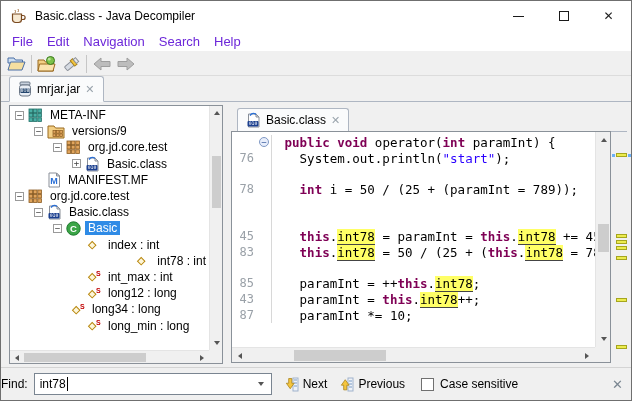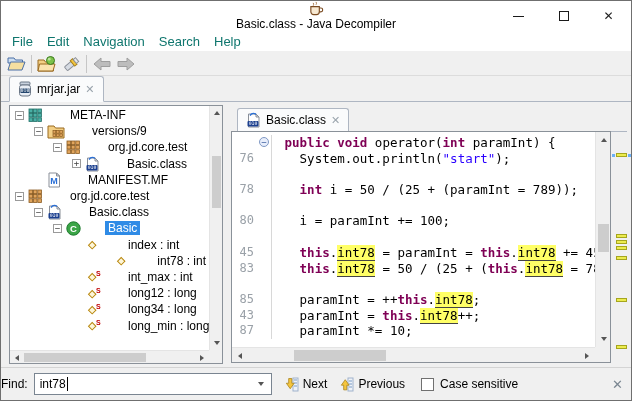--- a/index.html
+++ b/index.html
@@ -1,31 +1,31 @@
 <!DOCTYPE html>
 <html><head>
 <meta charset="utf-8">
 <style>
   * { margin:0; padding:0; box-sizing:border-box; }
   html,body { width:632px; height:401px; font-family:"Liberation Sans", sans-serif; }
   .window { position:relative; width:632px; height:401px; background:#f0f0f0; border:1px solid #6f6f6f; overflow:hidden; }
 
   
-  .titlebar { position:absolute; top:0; left:0; right:0; height:30px; background:#ffffff; display:flex; align-items:center;flex-direction:column; }
+  .titlebar { position:absolute; top:0; left:0; right:0; height:30px; background:#ffffff; display:flex; align-items:center; }
   .app-icon { margin:0 8px 0 9px; width:17px; height:17px; }
   .title-text { font-size:12px; color:#000; }
   .win-controls { position:absolute; right:0; top:0; height:30px; display:flex; }
   .wc { width:45px; height:30px; display:flex; align-items:center; justify-content:center; }
   .wc-min-glyph { width:11px; height:1px; background:#1a1a1a; }
   .wc-max-glyph { width:10px; height:10px; border:1px solid #1a1a1a; }
   .wc-close-glyph { font-size:12px; color:#1a1a1a; line-height:1; }
 
   
   .menubar { position:absolute; top:30px; left:0; right:0; height:21px; background:#ffffff; display:flex; align-items:center; padding-left:4px; border-bottom:1px solid #f0f0f0; }
-  .menu-item { font-size:13px; color:#0f766e; padding:2px 7px; }
+  .menu-item { font-size:13px; color:#6d28d9; padding:2px 7px; }
 
   
   .toolbar { position:absolute; top:51px; left:0; right:0; height:24px; background:#f0f0f0; border-bottom:1px solid #dcdcdc; display:flex; align-items:center; padding-left:3px; }
   .tbtn { width:24px; height:22px; display:flex; align-items:center; justify-content:center; }
   .tsep { width:1px; height:18px; background:#c6c6c6; margin:0 3px; }
 
   
   .tabbar { position:absolute; top:75px; left:0; right:0; height:26px; background:#f0f0f0; border-bottom:1px solid #aeb6c2; }
   .tab { position:absolute; left:8px; bottom:-1px; height:26px; background:#fafbfc; border:1px solid #aeb6c2; border-bottom:1px solid #fafbfc; border-radius:3px 3px 0 0; display:flex; align-items:center; gap:5px; padding:0 8px; font-size:12px; }
   .tab-close { color:#9aa4ad; font-size:11px; }
@@ -33,21 +33,21 @@
   
   .content { position:absolute; top:101px; left:0; right:0; bottom:33px; background:#f0f0f0; }
 
   
   .tree-panel { position:absolute; left:8px; top:3px; width:214px; height:259px; background:#fff; border:1px solid #8a9199; }
   .tree-body { position:absolute; left:0; top:1px; right:13px; bottom:13px; overflow:hidden; }
   .tree-row { display:flex; align-items:center; height:16.2px; font-size:12px; white-space:nowrap; }
   .expander { width:9px; height:9px; border:1px solid #9a9a9a; background:#fff; color:#444; font-size:9px; line-height:7px; text-align:center; flex:none; margin-right:4px; font-family:"DejaVu Sans Mono", monospace; }
   .exp-spacer { width:13px; flex:none; }
   .ticon { flex:none; margin-right:4px; display:flex; align-items:center; }
-  .tlabel { padding:0 3px;margin-left:20px; }
+  .tlabel { padding:0 3px; }
   .tlabel.selected { background:#2f8be6; color:#fff; }
 
   
   .vscroll, .hscroll { position:absolute; background:#f0f0f0; }
   .sb-thumb { position:absolute; background:#cdcdcd; }
   .sb-btn { position:absolute; display:flex; align-items:center; justify-content:center; }
   .tri { width:0; height:0; border:3px solid transparent; }
   .tri.up { border-bottom:4px solid #555; margin-top:-2px; }
   .tri.down { border-top:4px solid #555; margin-bottom:-2px; }
   .tri.left { border-right:4px solid #555; margin-left:-2px; }
@@ -317,21 +317,21 @@
           <div class="tree-row" style="padding-left: 62px;">
             <span class="exp-spacer"></span>
             <span class="ticon">
               <svg width="16" height="13" viewBox="0 0 16 13">
                 <rect x="4.6" y="4.6" width="5.2" height="5.2" transform="rotate(45 7.2 7.2)" fill="#fdf6da" stroke="#b8860b"></rect>
                 <text x="11" y="6" font-size="7" font-weight="bold" fill="#c00000" font-family="Liberation Sans, sans-serif">S</text>
               </svg>
             </span>
             <span class="tlabel">long12 : long</span>
           </div>
-          <div class="tree-row" style="padding-left: 62px;">
+          <div class="tree-row" style="padding-left: 46px;">
             <span class="exp-spacer"></span>
             <span class="ticon">
               <svg width="16" height="13" viewBox="0 0 16 13">
                 <rect x="4.6" y="4.6" width="5.2" height="5.2" transform="rotate(45 7.2 7.2)" fill="#fdf6da" stroke="#b8860b"></rect>
                 <text x="11" y="6" font-size="7" font-weight="bold" fill="#c00000" font-family="Liberation Sans, sans-serif">S</text>
               </svg>
             </span>
             <span class="tlabel">long34 : long</span>
           </div>
           <div class="tree-row" style="padding-left: 62px;">
@@ -382,21 +382,20 @@
       </div>
     </div>
 
     <div class="code-panel">
       <div class="code-rows">
           <div class="code-row"><div class="gut"></div><div class="foldcol"><span class="fold-circle">−</span></div><div class="ctext"><span> </span><span class="kw">public</span><span> </span><span class="kw">void</span><span> operator(</span><span class="kw">int</span><span> paramInt) {</span></div></div>
           <div class="code-row"><div class="gut">76</div><div class="foldcol"></div><div class="ctext"><span>   System.out.println(</span><span class="str">"start"</span><span>);</span></div></div>
           <div class="code-row"><div class="gut"></div><div class="foldcol"></div><div class="ctext"></div></div>
           <div class="code-row"><div class="gut">78</div><div class="foldcol"></div><div class="ctext"><span>   </span><span class="kw">int</span><span> i = 50 / (25 + (paramInt = 789));</span></div></div>
           <div class="code-row"><div class="gut"></div><div class="foldcol"></div><div class="ctext"></div></div>
-          <div class="code-row"><div class="gut">80</div><div class="foldcol"></div><div class="ctext"><span>   i = paramInt += 100;</span></div></div>
           <div class="code-row"><div class="gut"></div><div class="foldcol"></div><div class="ctext"></div></div>
           <div class="code-row"><div class="gut">45</div><div class="foldcol"></div><div class="ctext"><span>   </span><span class="kw">this</span><span>.</span><span class="hl">int78</span><span> = paramInt = </span><span class="kw">this</span><span>.</span><span class="hl">int78</span><span> += 456</span></div></div>
           <div class="code-row"><div class="gut">83</div><div class="foldcol"></div><div class="ctext"><span>   </span><span class="kw">this</span><span>.</span><span class="hl">int78</span><span> = 50 / (25 + (</span><span class="kw">this</span><span>.</span><span class="hl">int78</span><span> = 789</span></div></div>
           <div class="code-row"><div class="gut"></div><div class="foldcol"></div><div class="ctext"></div></div>
           <div class="code-row"><div class="gut">85</div><div class="foldcol"></div><div class="ctext"><span>   paramInt = ++</span><span class="kw">this</span><span>.</span><span class="hl">int78</span><span>;</span></div></div>
           <div class="code-row"><div class="gut">43</div><div class="foldcol"></div><div class="ctext"><span>   paramInt = </span><span class="kw">this</span><span>.</span><span class="hl">int78</span><span>++;</span></div></div>
           <div class="code-row"><div class="gut">87</div><div class="foldcol"></div><div class="ctext"><span>   paramInt *= 10;</span></div></div>
         </div>
 
       <div class="vscroll" style="right:0;top:0;bottom:15px;width:15px;border-left:1px solid #e4e4e4;">

